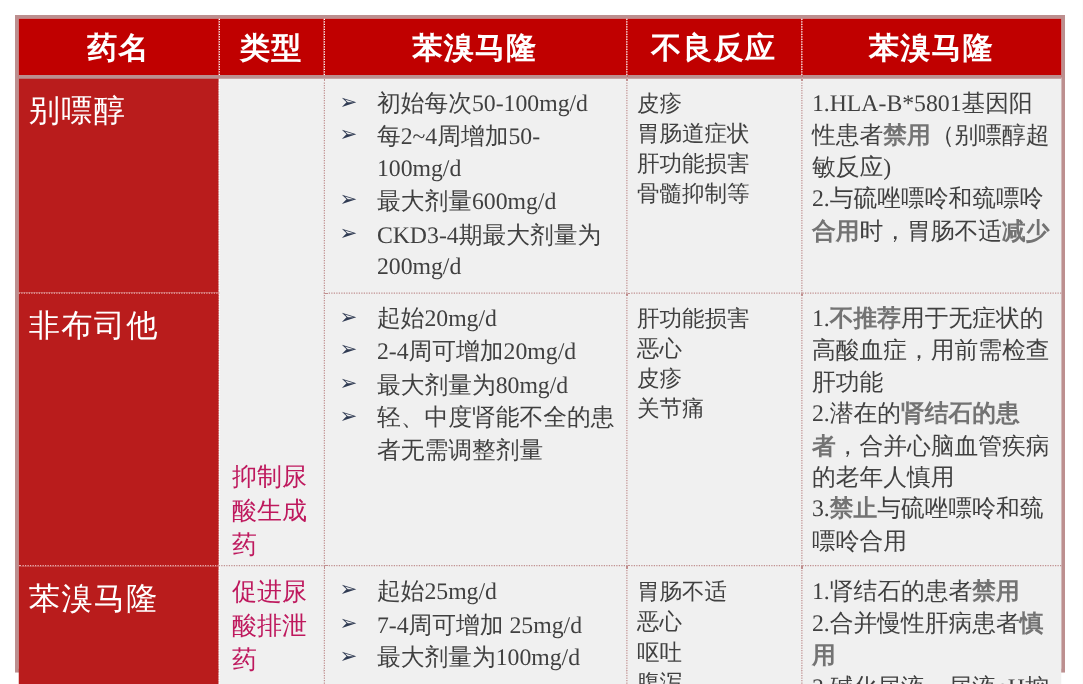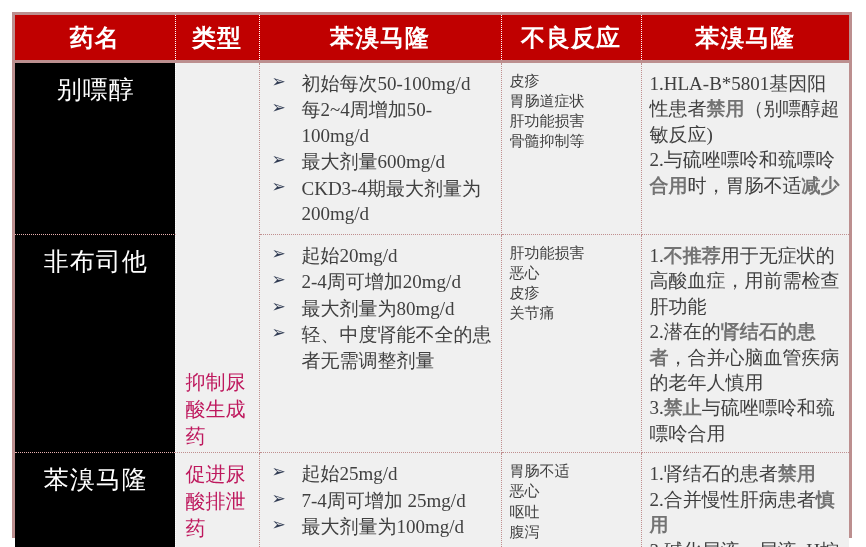--- a/index.html
+++ b/index.html
@@ -65,23 +65,22 @@
     color: #404040;
     background: #f0f0f0;
     border-right: 1px dotted #c08f8f;
     border-bottom: 1px dotted #c08f8f;
     box-sizing: border-box;
   }
   tbody tr:last-child td { border-bottom: none; }
   tbody td:last-child { border-right: none; }
 
   tbody td.name-cell {
-    background: #000000;
+    background: #b91c1c;
     color: #ffffff;
-    text-align: center;
     font-size: 25px;
     font-weight: normal;
     letter-spacing: 1px;
     padding-top: 10px;
     border-right: 1px dotted #ffffff;
     border-bottom: 1px dotted #e8b0b0;
   }
   tbody tr:last-child td.name-cell { border-bottom: none; }
 
   td.type-cell {
@@ -109,21 +108,21 @@
   ul.dose-list li .arrow-bullet {
     position: absolute;
     left: 4px;
     top: -1px;
     font-size: 17px;
     color: #2f3a52;
     line-height: 1.45;
   }
 
   .plain-lines div {
-    font-size: 15px;
+    font-size: 18px;
     line-height: 1.34;
     color: #404040;
     white-space: pre-wrap;
   }
 
   .note-lines div {
     font-size: 19px;
     line-height: 1.34;
     color: #404040;
   }

